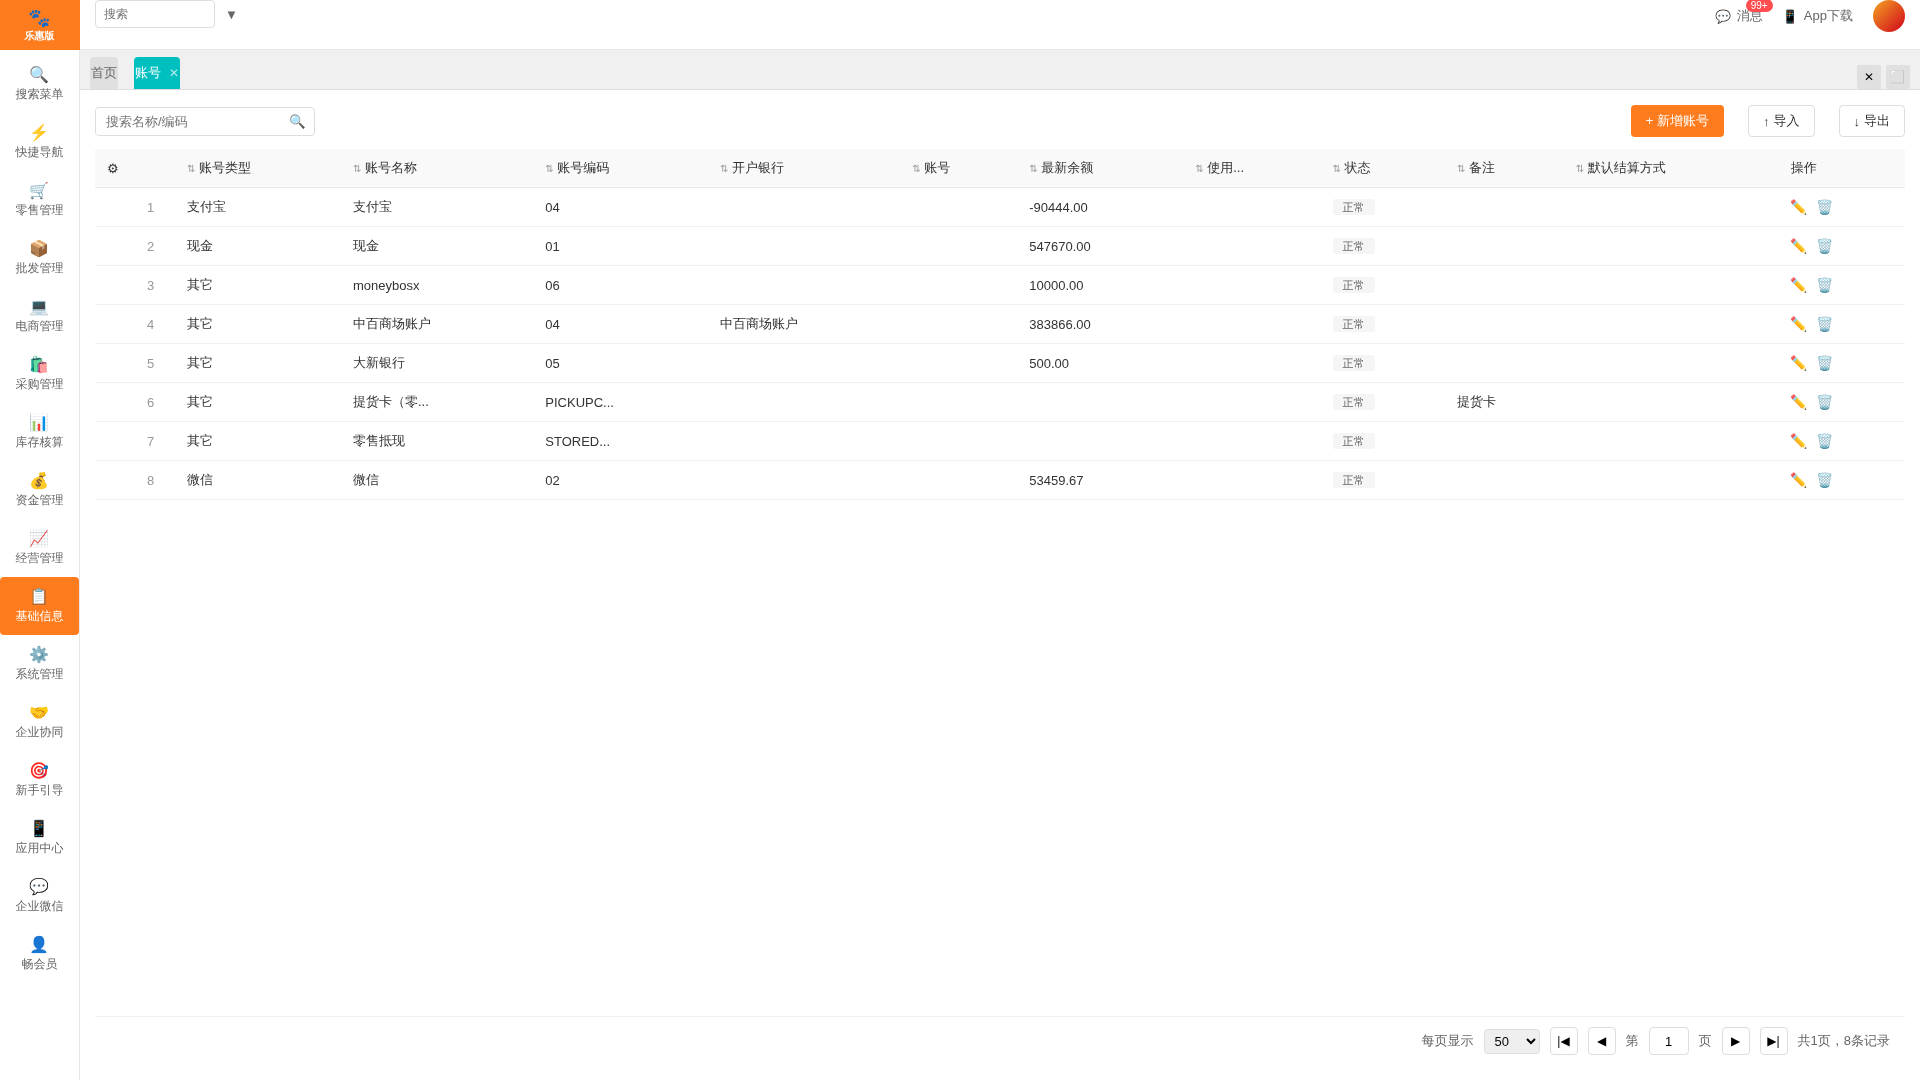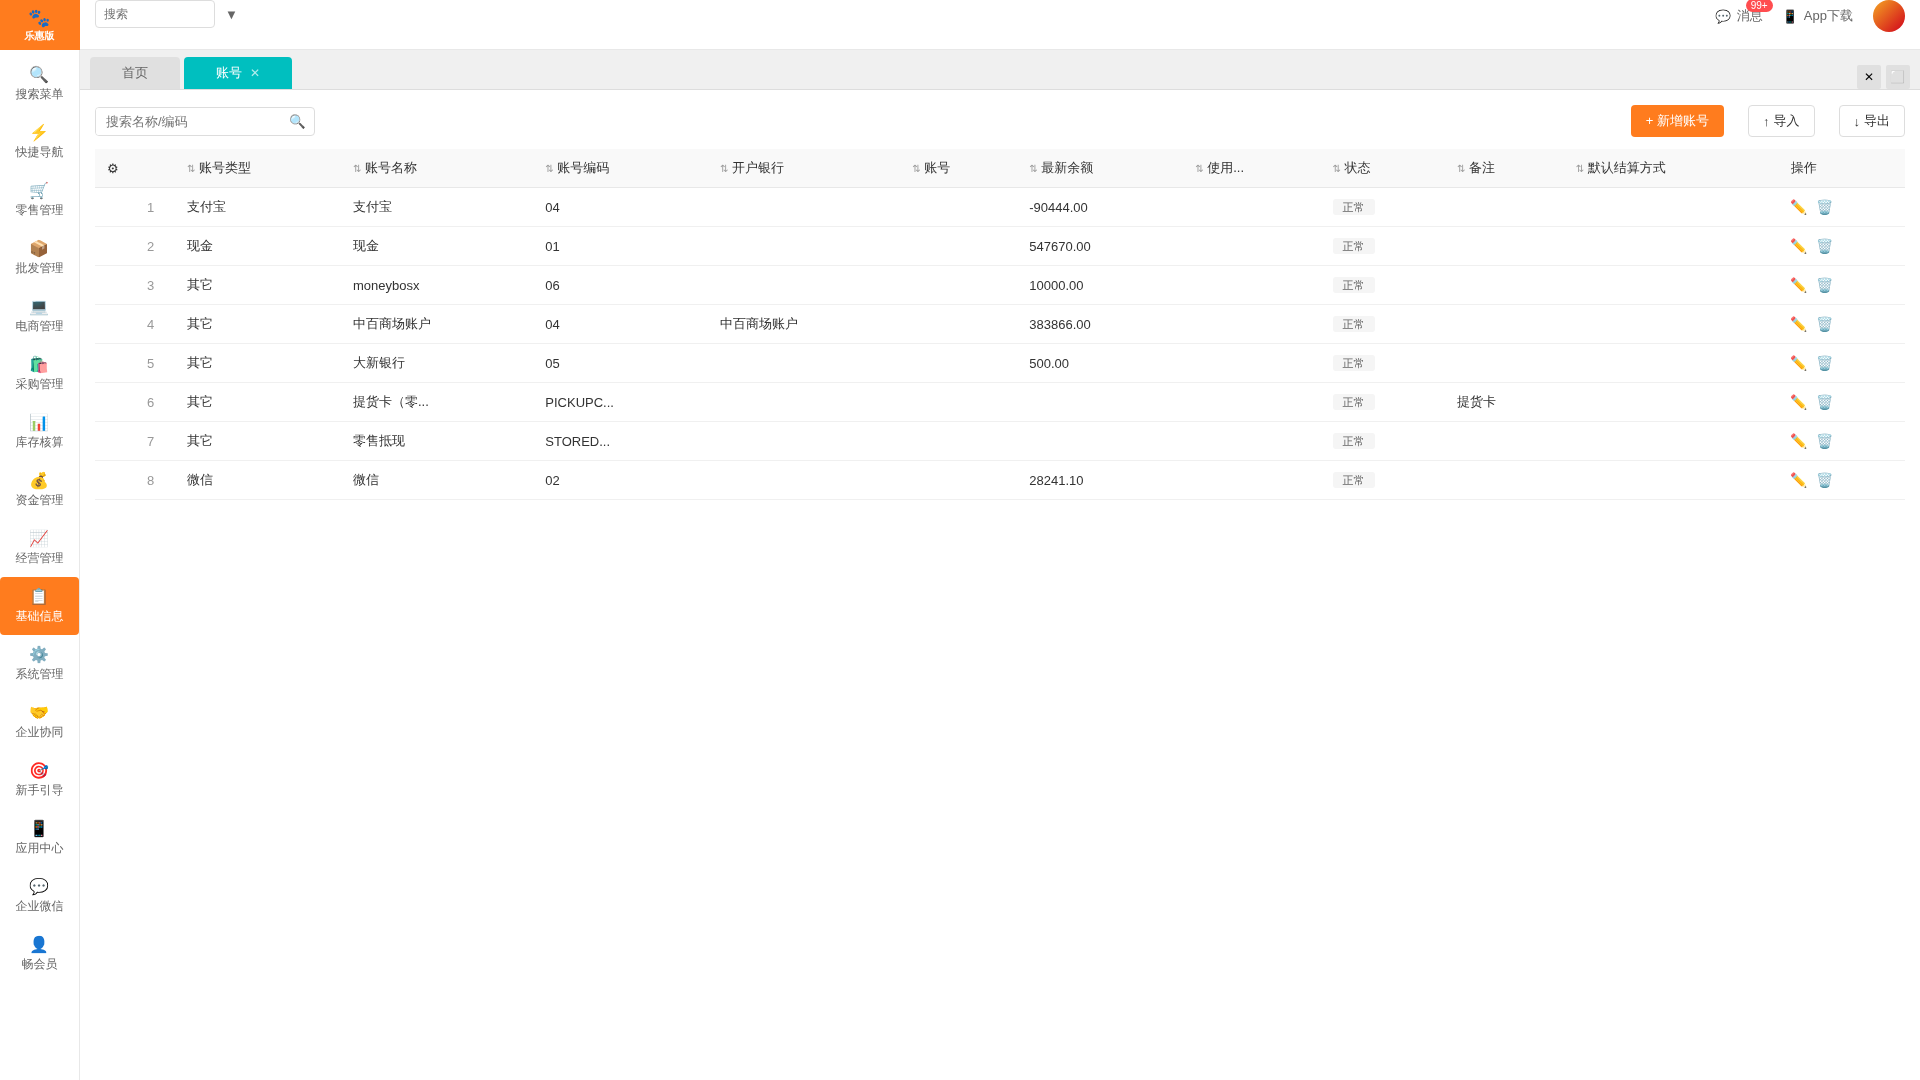--- a/index.html
+++ b/index.html
@@ -145,30 +145,30 @@
     .tab-bar {
       height: 40px;
       background: #f0f0f0;
       display: flex;
       align-items: flex-end;
       padding: 0 10px;
       border-bottom: 1px solid #ddd;
     }
     .tab-item {
       height: 32px;
-      padding: 0 32px;
+      padding: 0 1px;
       display: flex;
       align-items: center;
       gap: 8px;
       cursor: pointer;
       font-size: 13px;
       border-radius: 4px 4px 0 0;
       color: #666;
       background: #e0e0e0;
-      margin-right: 4px;
+      margin-right: 16px;
     }
     .tab-item.active {
       background: #00bfbf;
       color: #fff;
     }
     .tab-close {
       font-size: 12px;
       opacity: 0.7;
       cursor: pointer;
     }
@@ -684,31 +684,47 @@
       </td>
     </tr>
           <tr>
       <td class="settings-col"></td>
       <td class="row-num">8</td>
       <td>微信</td>
       <td>微信</td>
       <td>02</td>
       <td></td>
       <td></td>
-      <td>28241.10</td>
+      <td>53459.67</td>
       <td></td>
       <td><span class="status-badge status-normal">正常</span></td>
       <td></td>
       <td></td>
       <td>
         <div class="action-btns">
           <span class="action-icon">✏️</span>
           <span class="action-icon">🗑️</span>
         </div>
       </td>
     </tr>
         </tbody>
     </table>
 
     <div style="flex:1;"></div>
 
+    <div class="footer-pagination">
+      <span>每页显示</span>
+      <select class="page-size-select">
+        <option value="50">50</option>
+        <option value="100">100</option>
+        <option value="200">200</option>
+      </select>
+      <button class="page-nav-btn">|◀</button>
+      <button class="page-nav-btn">◀</button>
+      <span>第</span>
+      <input class="page-input" type="text" value="1" style="">
+      <span>页</span>
+      <button class="page-nav-btn">▶</button>
+      <button class="page-nav-btn">▶|</button>
+      <span>共1页，8条记录</span>
+    </div>
   </div>
 </div>
 
 </body></html>

